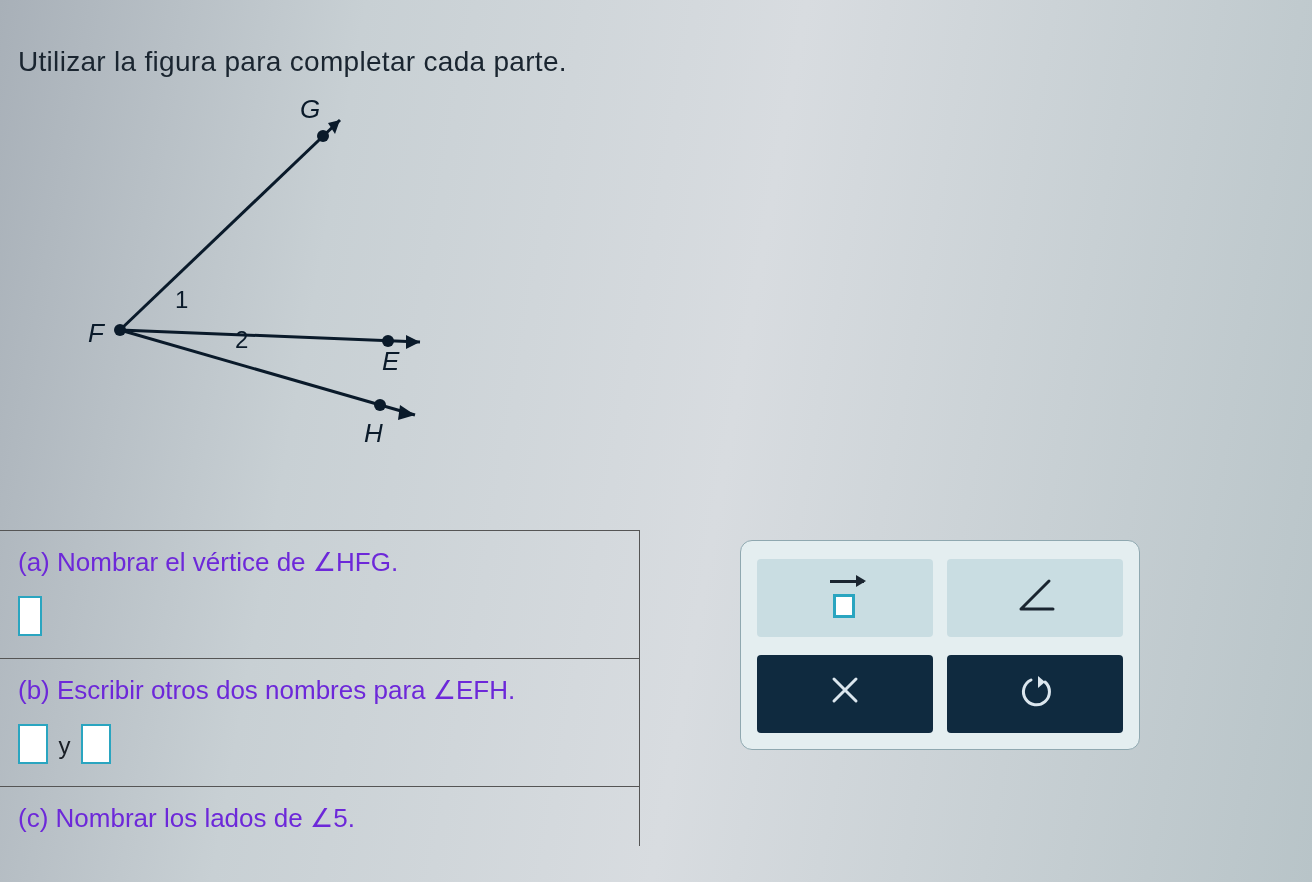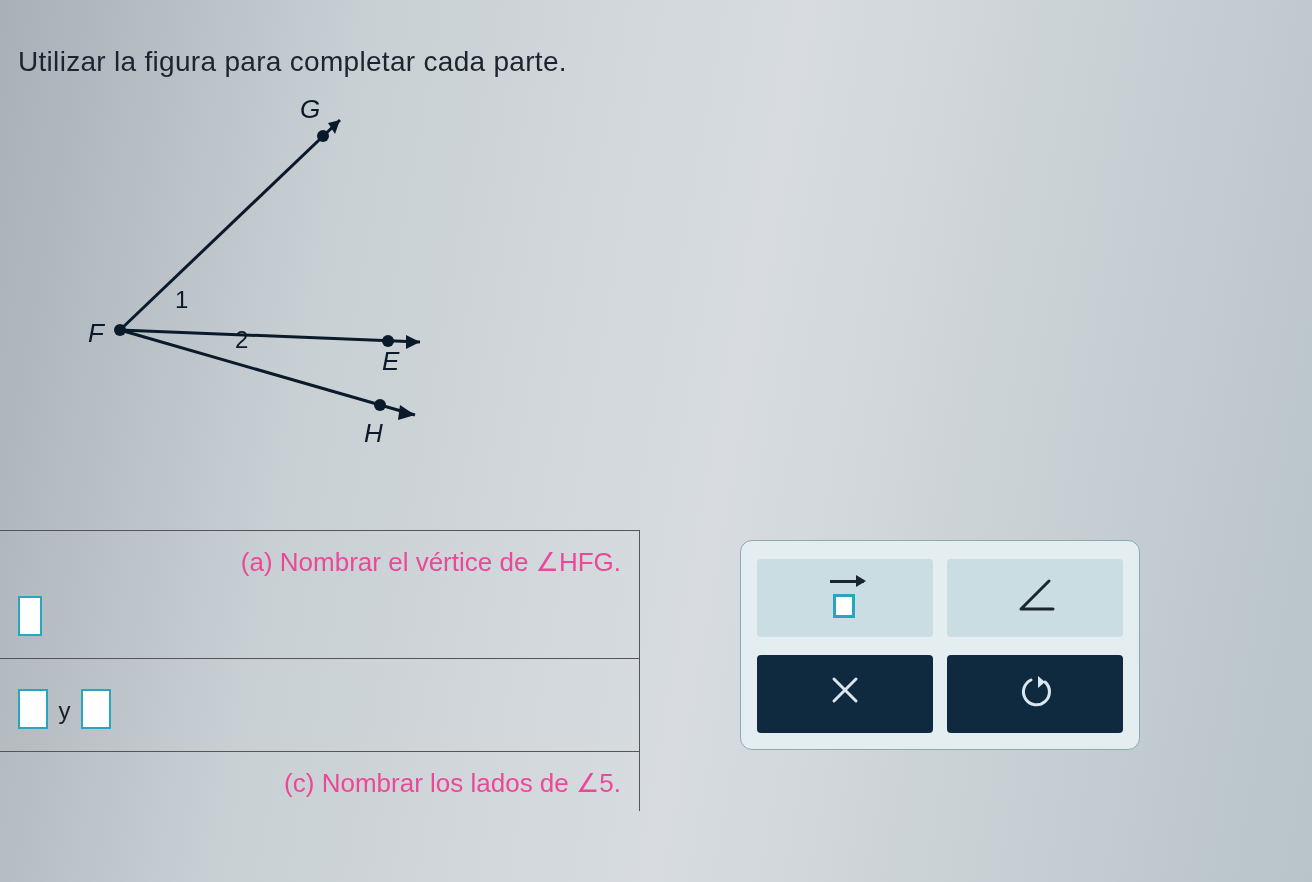--- a/index.html
+++ b/index.html
@@ -37,23 +37,22 @@
     width: 640px;
     border-top: 1px solid #555;
     border-right: 1px solid #555;
   }
   .q-row {
     border-bottom: 1px solid #555;
     padding: 14px 18px 22px 18px;
   }
   .q-text {
     font-size: 26px;
-    color: #ec4899;
+    color: #6d28d9;
     line-height: 1.35;
-    text-align: right;
   }
   .input-box {
     display: inline-block;
     width: 24px;
     height: 40px;
     border: 2px solid #2aa5c0;
     background: #fff;
     vertical-align: middle;
     margin-top: 16px;
   }
@@ -186,20 +185,24 @@
 
 <div class="questions">
   <div class="q-row">
     <div class="q-text">
       <span>(a)</span>
       <span>Nombrar el vértice de ∠HFG.</span>
     </div>
     <span class="input-box"></span>
   </div>
   <div class="q-row">
+    <div class="q-text">
+      <span>(b)</span>
+      <span>Escribir otros dos nombres para ∠EFH.</span>
+    </div>
     <div>
       <span class="input-box small"></span>
       <span class="y-sep">y</span>
       <span class="input-box small"></span>
     </div>
   </div>
   <div class="q-row" style="border-bottom:none;padding-bottom:10px">
     <div class="q-text">
       <span>(c)</span>
       <span>Nombrar los lados de ∠5.</span>

